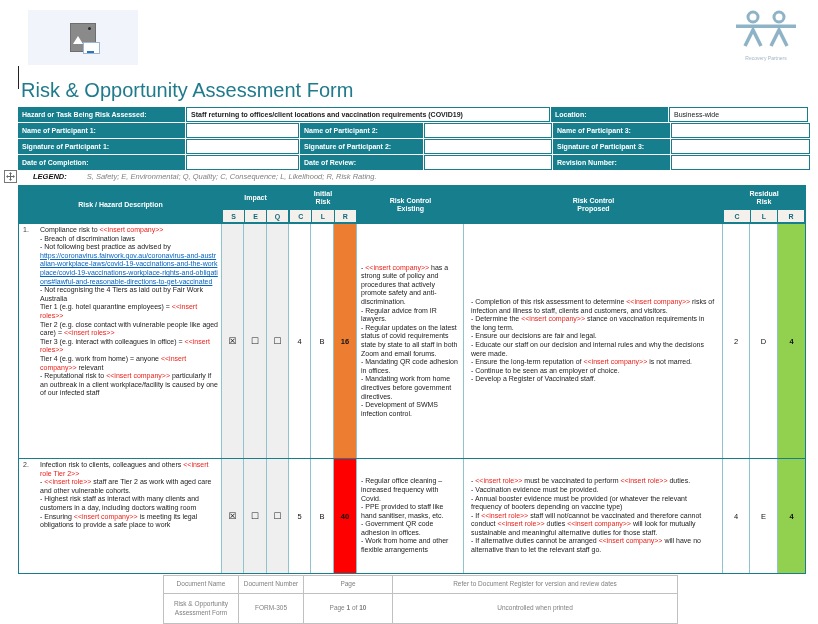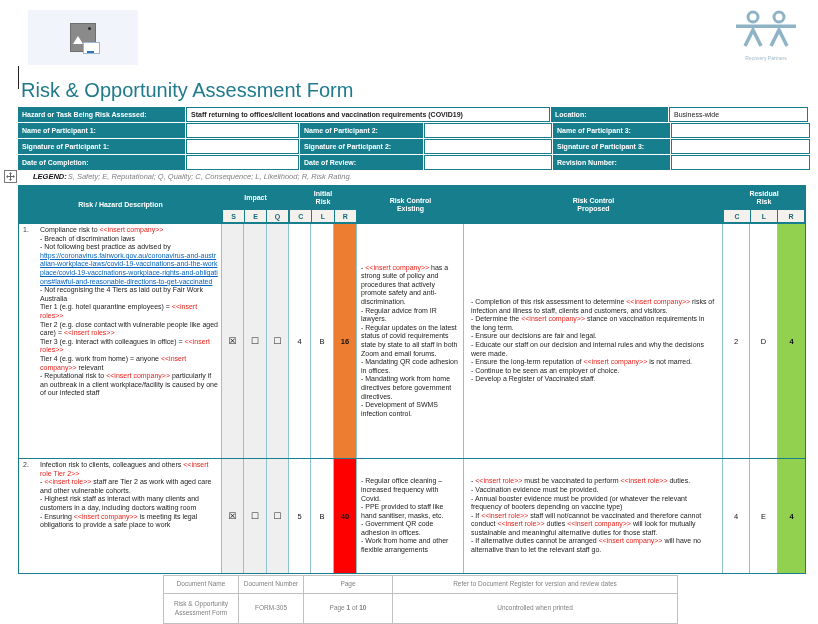--- a/index.html
+++ b/index.html
@@ -29,21 +29,21 @@
   .irow.rx{grid-template-columns:167px 113px 123px 128px 117px 139px;}
   .ilabel{background:#177E8E;color:#fff;font-size:7px;font-weight:bold;line-height:15px;padding-left:4px;
           white-space:nowrap;overflow:hidden;}
   .ivalue{background:#fff;border:1px solid #177E8E;box-sizing:border-box;font-size:7px;line-height:13px;padding-left:4px;
           white-space:nowrap;overflow:hidden;}
   .ivalue.bold{font-weight:bold;}
 
   
   .legend{position:absolute;left:4px;top:170px;display:flex;align-items:center;}
   .handle{width:11px;height:11px;border:1px solid #777;background:#fff;display:flex;align-items:center;justify-content:center;margin-right:16px;}
-  .legend-prefix{font-size:7.5px;font-weight:bold;font-style:italic;color:#111;margin-right:1px;text-align:center;}
+  .legend-prefix{font-size:7.5px;font-weight:bold;font-style:italic;color:#111;margin-right:20px;text-align:center;}
   .legend-text{font-size:7.5px;font-style:italic;color:#808080;}
 
   
   .rtable{position:absolute;left:18px;top:185px;width:788px;border:1px solid #177E8E;box-sizing:border-box;}
   .rhead{display:grid;grid-template-columns:203px 67px 68px 107px 259px 82px;height:37px;background:#177E8E;color:#fff;}
   .hcell{display:flex;align-items:center;justify-content:center;text-align:center;
          font-size:7px;font-weight:bold;line-height:8px;}
   .hgroup{display:flex;flex-direction:column;}
   .hgroup .hcell{flex:1;}
   .hw34 span{display:inline-block;max-width:34px;}
@@ -143,21 +143,21 @@
     </div>
   </div>
 
   <div class="legend">
     <div class="handle">
       <svg width="9" height="9" viewBox="0 0 9 9">
         <path d="M4.5 0 L6 2 H5 V4 H7 V3 L9 4.5 L7 6 V5 H5 V7 H6 L4.5 9 L3 7 H4 V5 H2 V6 L0 4.5 L2 3 V4 H4 V2 H3 Z" fill="#666"></path>
       </svg>
     </div>
     <span class="legend-prefix">LEGEND:</span>
-    <span class="legend-text">S, Safety; E, Reputational; Q, Quality; C, Consequence; L, Likelihood; R, Risk Rating.</span>
+    <span class="legend-text">S, Safety; E, Environmental; Q, Quality; C, Consequence; L, Likelihood; R, Risk Rating.</span>
   </div>
 
   <div class="rtable">
     <div class="rhead">
       <div class="hcell">Risk / Hazard Description</div>
       <div class="hgroup">
         <div class="hcell">Impact</div>
         <div class="hsub">
           <span>S</span>
           <span>E</span>

